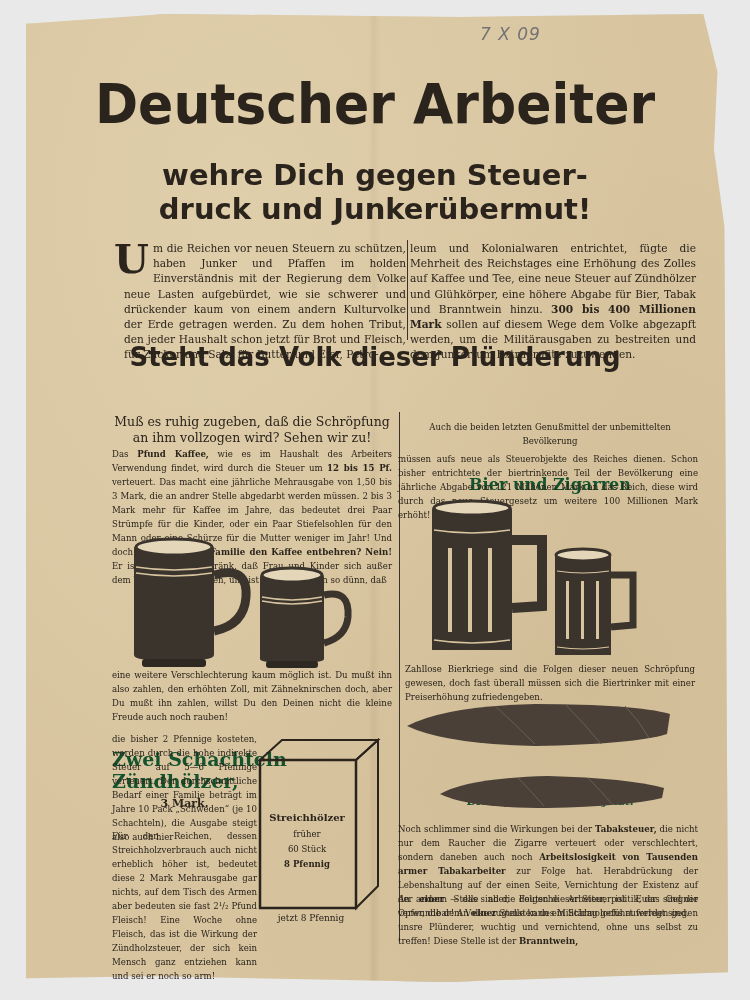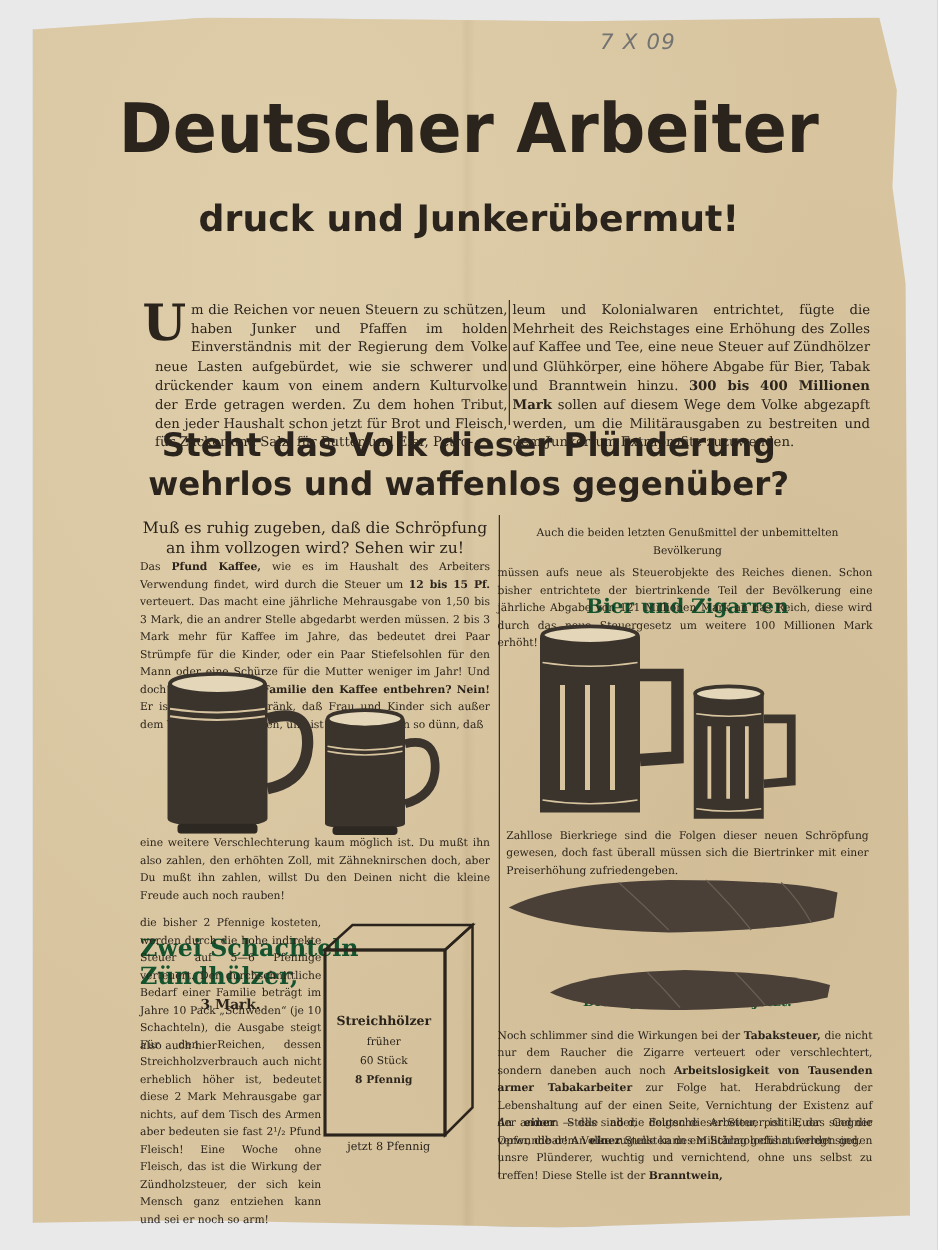--- a/index.html
+++ b/index.html
@@ -62,34 +62,34 @@
 </style>
 </head>
 <body>
 
 <div class="paper"></div>
 
 <div class="archive-note">7 X 09</div>
 
 <div class="headline">Deutscher Arbeiter</div>
 <div class="subhead sub1">
+  <div>wehre Dich gegen Steuer-</div>
   <div>druck und Junkerübermut!</div>
 </div>
 
 <div class="col-text intro-left">
   <span class="dropcap">U</span><span>m die Reichen vor neuen Steuern zu schützen, haben Junker und Pfaffen im holden Einverständnis mit der Regierung dem Volke neue Lasten aufgebürdet, wie sie schwerer und drückender kaum von einem andern Kulturvolke der Erde getragen werden. Zu dem hohen Tribut, den jeder Haushalt schon jetzt für Brot und Fleisch, für Zucker und Salz, für Butter und Eier, Petro-</span>
 </div>
 <div class="divider-v" style="left:407px; top:240px; height:100px;"></div>
 <div class="col-text intro-right">
   <span>leum und Kolonialwaren entrichtet, fügte die Mehrheit des Reichstages eine Erhöhung des Zolles auf Kaffee und Tee, eine neue Steuer auf Zündhölzer und Glühkörper, eine höhere Abgabe für Bier, Tabak und Branntwein hinzu. </span><b class="bold">300 bis 400 Millionen Mark</b><span> sollen auf diesem Wege dem Volke abgezapft werden, um die Militärausgaben zu bestreiten und dem Junkertum Extraprofite zuzuwenden.</span>
 </div>
 
 <div class="subhead subhead2">
   <div>Steht das Volk dieser Plünderung</div>
-  <div>wehrlos und waffenlos gegenüber?</div>
 </div>
 
 <div class="divider-v" style="left:399px; top:412px; height:530px;"></div>
 
 <div class="lead-heading" style="left:112px; top:414px; width:280px; text-align:center;">Muß es ruhig zugeben, daß die Schröpfung an ihm vollzogen wird? Sehen wir zu!</div>
 <div class="small-text" style="left:112px; top:447px; width:280px;">
   <span>Das </span><b>Pfund Kaffee,</b><span> wie es im Haushalt des Arbeiters Verwendung findet, wird durch die Steuer um </span><b>12 bis 15 Pf.</b><span> verteuert. Das macht eine jährliche Mehrausgabe von 1,50 bis 3 Mark, die an andrer Stelle abgedarbt werden müssen. 2 bis 3 Mark mehr für Kaffee im Jahre, das bedeutet drei Paar Strümpfe für die Kinder, oder ein Paar Stiefelsohlen für den Mann oder eine Schürze für die Mutter weniger im Jahr! Und doch — </span><b>kann Deine Familie den Kaffee entbehren? Nein!</b><span> Er ist das einzige Getränk, daß Frau und Kinder sich außer dem Wasser noch gönnen, und ist wahrlich schon so dünn, daß</span>
 </div>
 
 <svg class="mug" style="left:128px; top:535px;" width="130" height="132" viewBox="0 0 130 132">

